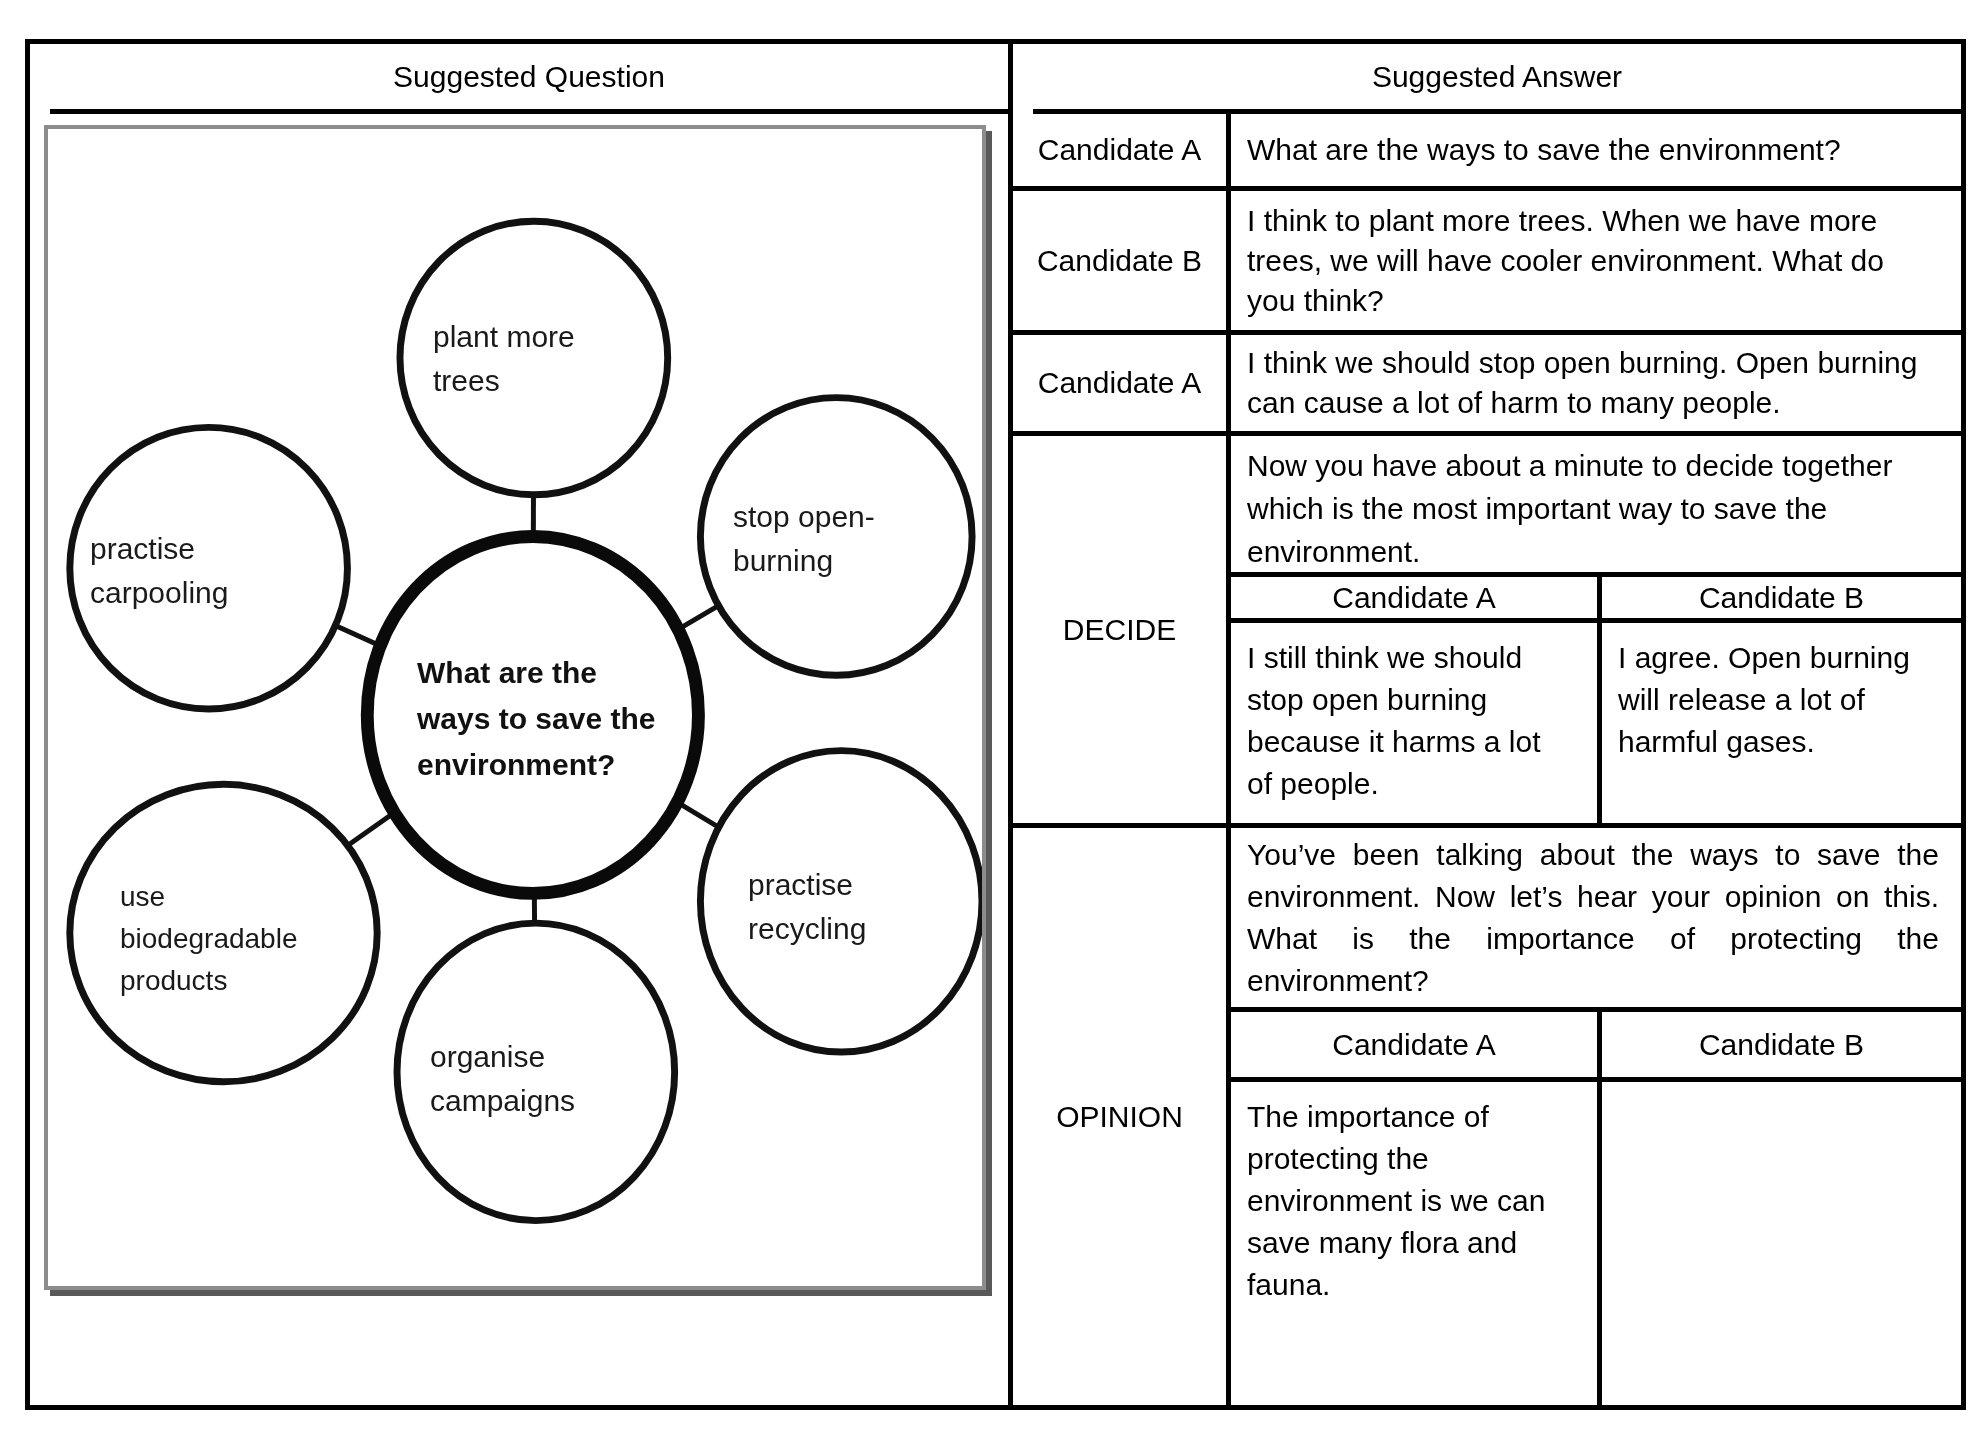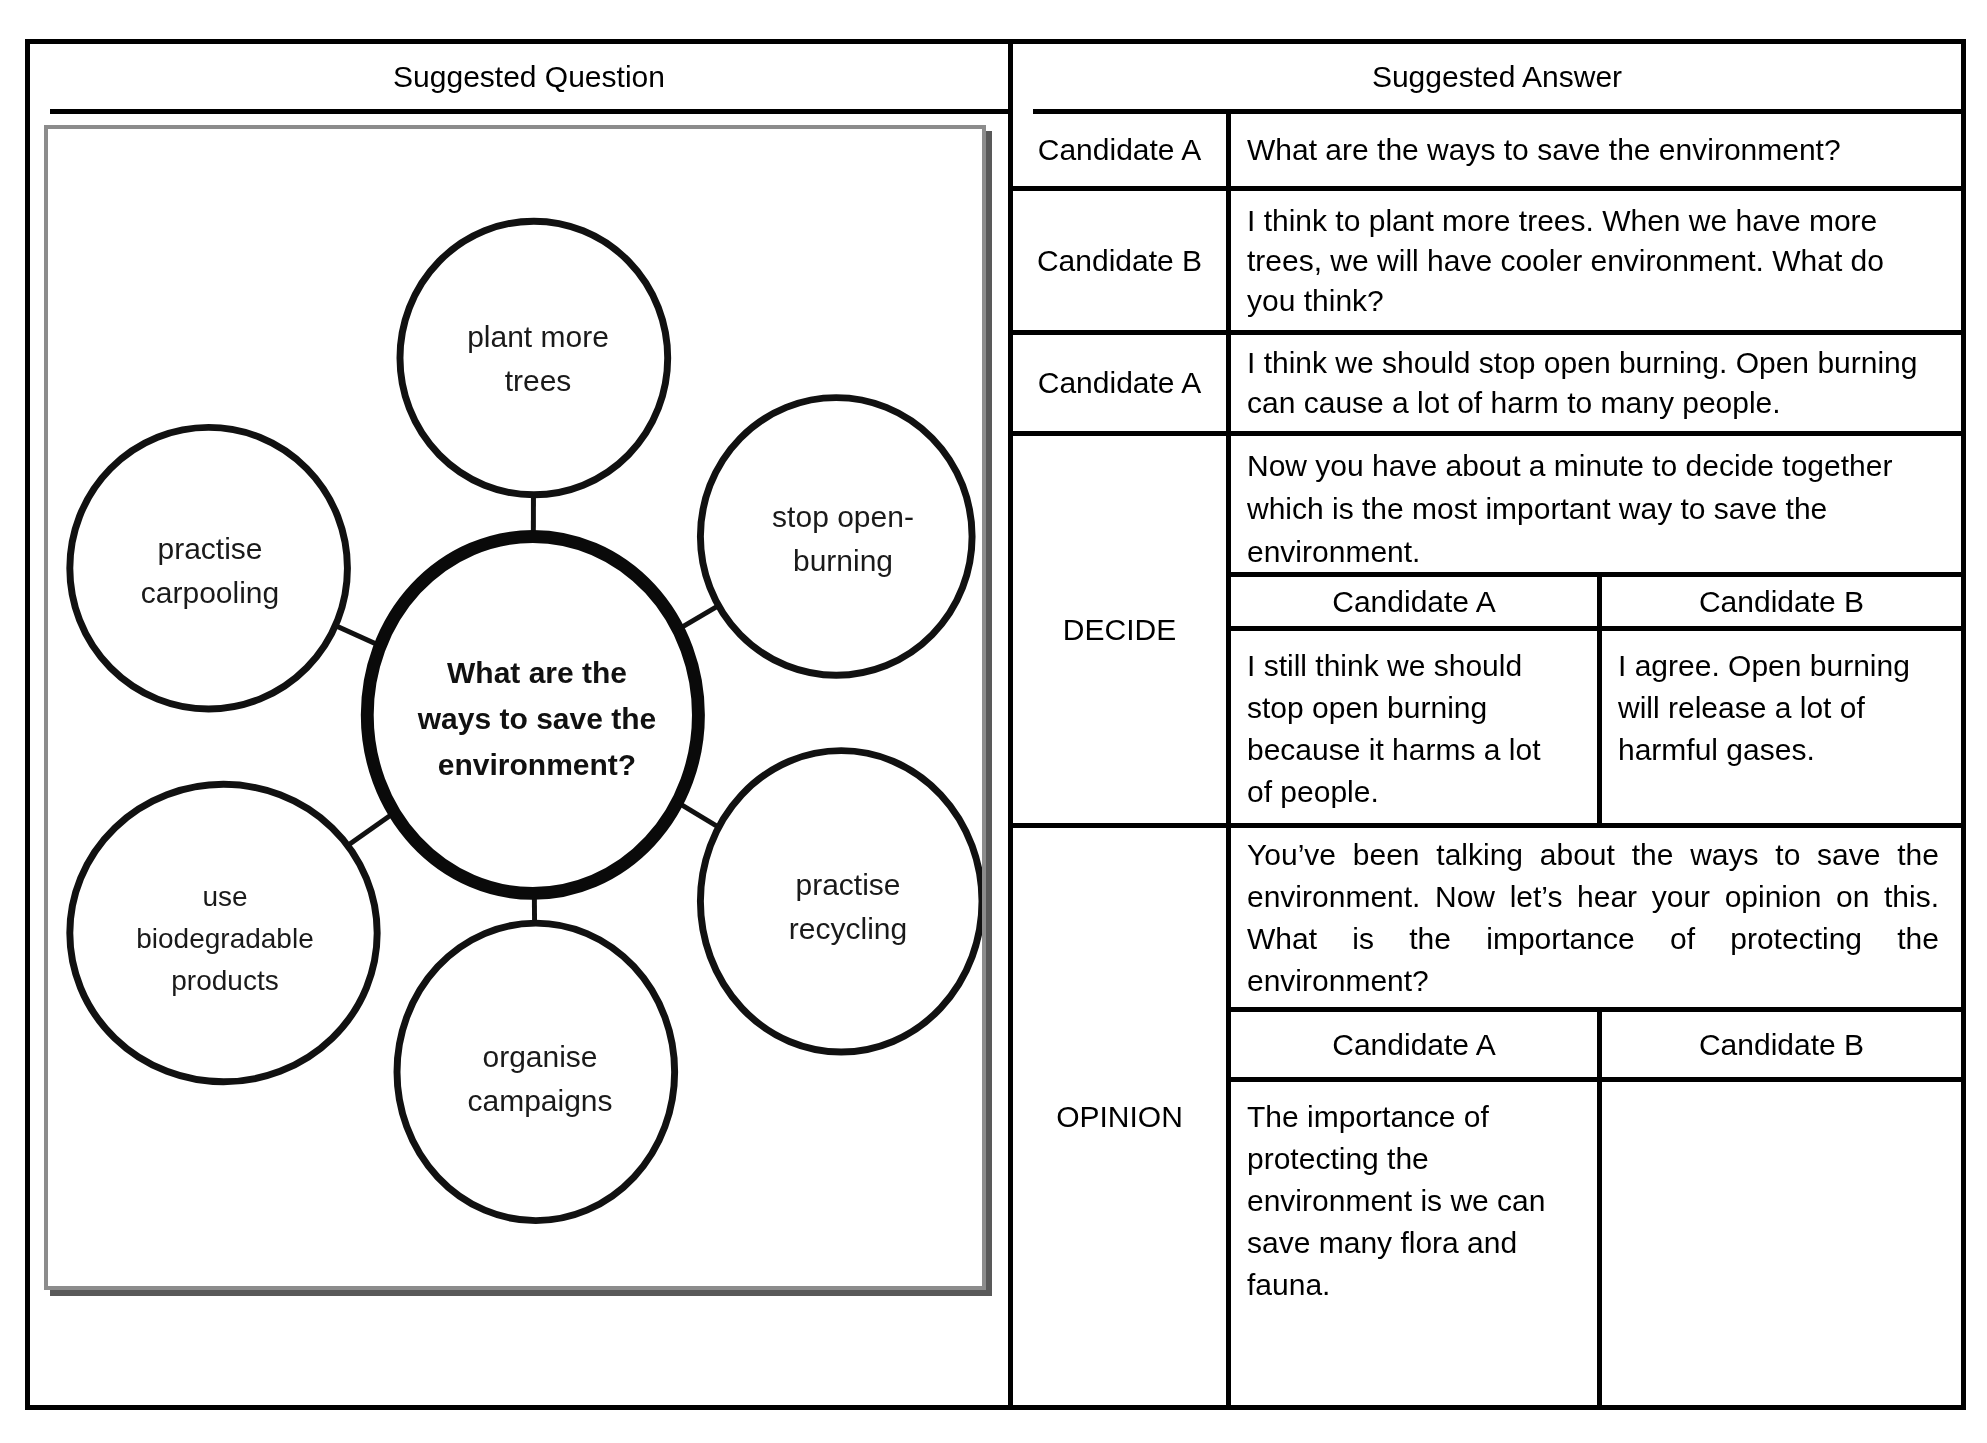--- a/index.html
+++ b/index.html
@@ -28,21 +28,21 @@
   .diagram-box {
     position: absolute; left: 14px; top: 11px;
     width: 942px; height: 1165px;
     border: 4px solid #8c8c8c;
     box-shadow: 6px 6px 0 #595959;
     background: #fff;
   }
   .diagram-box svg { position: absolute; left: 0; top: 0; width: 100%; height: 100%; }
   .bubble-label {
     position: absolute; display: flex; align-items: center; justify-content: center;
-    text-align: center; font-size: 30px; line-height: 44px; color: #1a1a1a;
+    font-size: 30px; line-height: 44px; color: #1a1a1a;
   }
   .bl-plant        { left: 385px; top: 180px; width: 210px; height: 100px; }
   .bl-burning      { left: 685px; top: 360px; width: 220px; height: 100px; }
   .bl-recycling    { left: 700px; top: 728px; width: 200px; height: 100px; }
   .bl-campaigns    { left: 382px; top: 900px; width: 220px; height: 100px; }
   .bl-biodegrade   { left: 72px;  top: 740px; width: 210px; height: 140px; font-size: 28px; line-height: 42px; }
   .bl-carpool      { left: 42px;  top: 392px; width: 240px; height: 100px; }
   .bl-center       { left: 369px; top: 495px; width: 240px; height: 190px; font-weight: bold; line-height: 46px; color: #111; }
   
   .right-pane { flex: 1; display: flex; flex-direction: column; }
@@ -74,21 +74,21 @@
   .decide .cand-header { height: 72px; }
   .opinion .cand-header { height: 70px; }
   .cand-header .cell {
     display: flex; align-items: center; justify-content: center; font-size: 30px;
   }
   .col-a { width: 371px; flex: none; border-right: 5px solid #000; }
   .col-b { flex: 1; }
   .answers { flex: 1; display: flex; }
   .answers .cell {
     font-size: 30px; line-height: 42px;
-    padding: 14px 28px 10px 16px;
+    padding: 14px 28px 18px 16px;
   }
 </style>
 </head>
 <body>
 
 <div class="outer-table">
 
   <div class="left-pane">
     <div class="pane-header">
       <span>Suggested Question</span>

